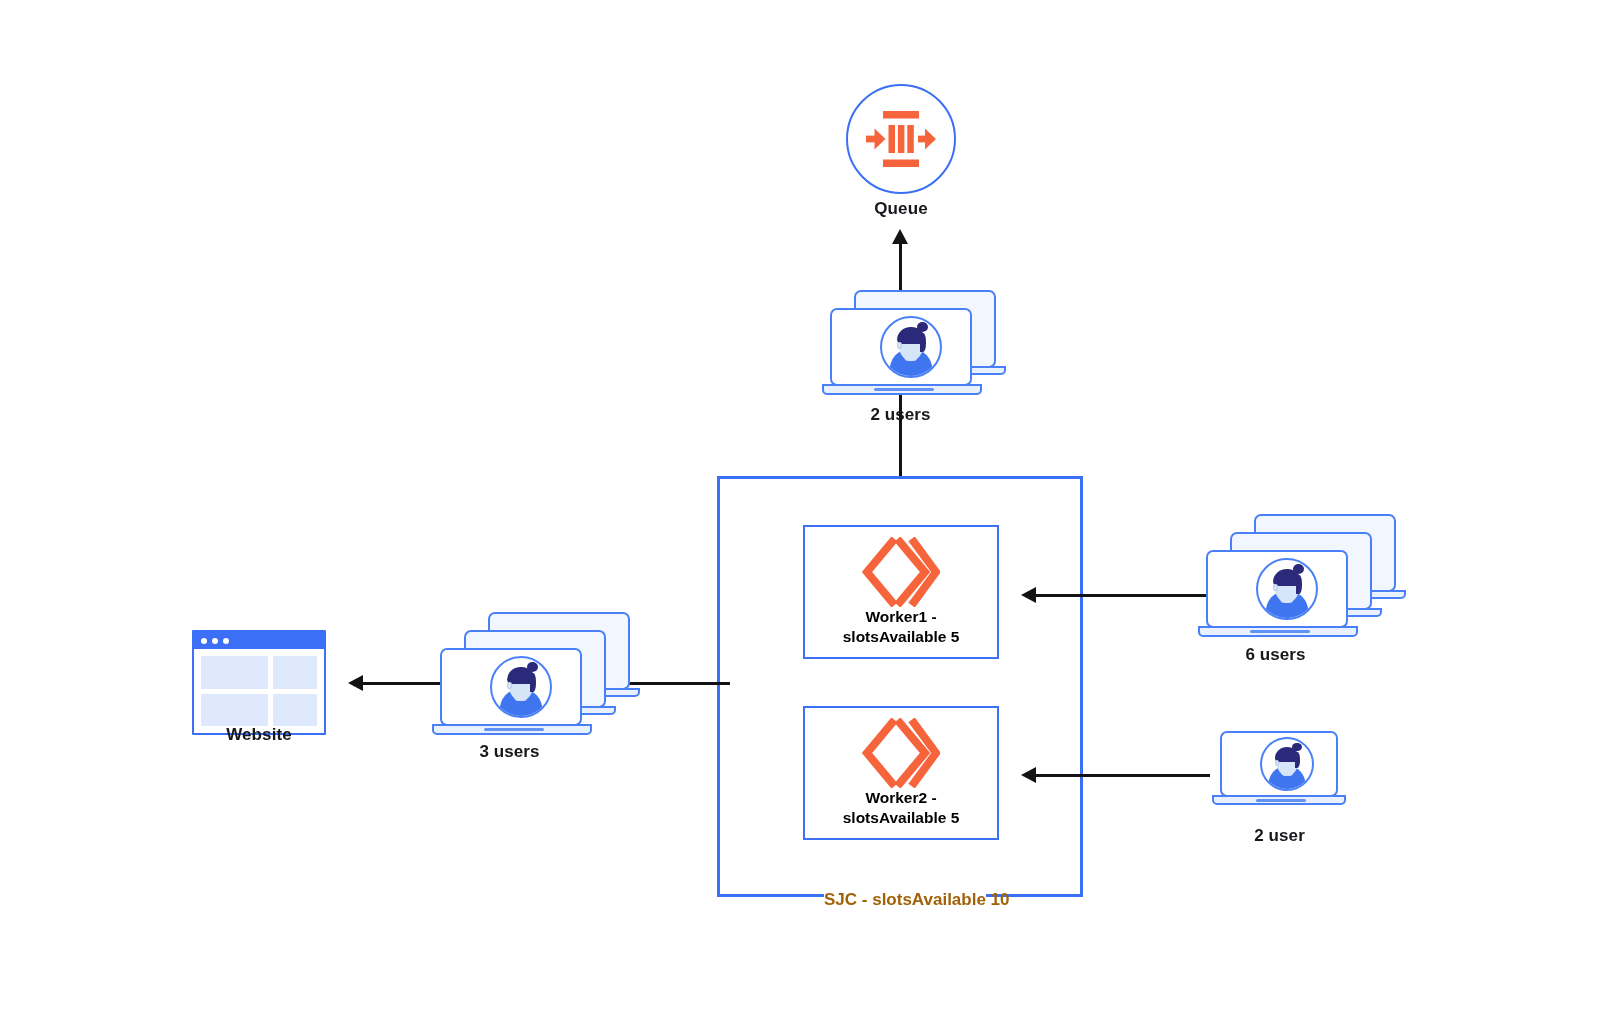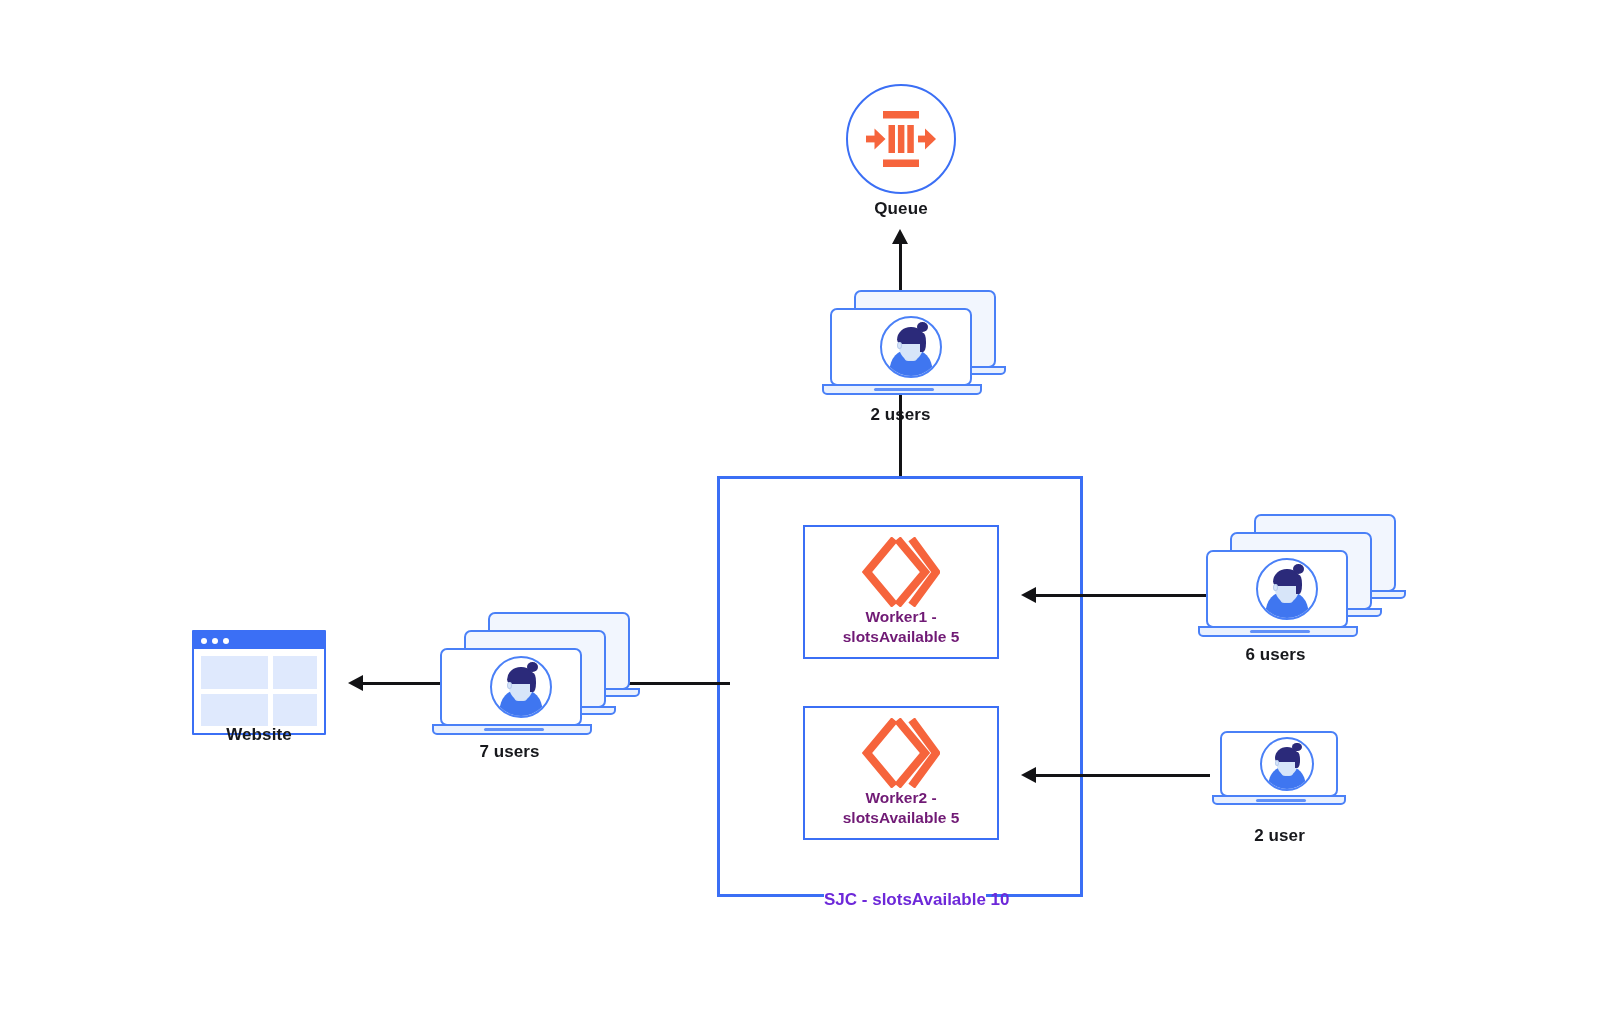--- a/index.html
+++ b/index.html
@@ -50,21 +50,21 @@
   #sjc-region .e-top   { left: 0; top: 0; width: 366px; height: 3px; }
   #sjc-region .e-left  { left: 0; top: 0; width: 3px; height: 421px; }
   #sjc-region .e-right { right: 0; top: 0; width: 3px; height: 421px; }
   #sjc-region .e-bot-l { left: 0; bottom: 0; width: 107px; height: 3px; }
   #sjc-region .e-bot-r { right: 0; bottom: 0; width: 97px; height: 3px; }
   #sjc-label {
     position: absolute;
     left: 107px; bottom: -13px;
     width: 162px;
     text-align: center;
-    font-size: 17px; font-weight: 700; color: #6d28d9;
+    font-size: 17px; font-weight: 700; color: #a16207;
     background: #fff;
     white-space: nowrap;
   }
 
   
   .worker-box {
     position: absolute;
     width: 196px; height: 134px;
     border: 2.5px solid #3b6ff5;
     box-sizing: border-box;
@@ -74,21 +74,21 @@
     align-items: center;
     justify-content: center;
   }
   #worker-1 { left: 803px; top: 525px; }
   #worker-2 { left: 803px; top: 706px; }
   .worker-label {
     margin-top: 0;
     text-align: center;
     font-size: 15.5px;
     font-weight: 700;
-    color: #701a75;
+    color: #000000;
     line-height: 1.28;
   }
 
   
   #website-node { left: 192px; top: 630px; width: 134px; height: 105px; }
   .browser {
     width: 134px; height: 105px;
     border: 2.5px solid #3b6ff5;
     box-sizing: border-box;
     background: #fff;
@@ -351,21 +351,21 @@
           <div class="av-bun"></div>
           <div class="av-sidehair"></div>
           <div class="av-ear"></div>
         </div>
       </div>
       <div class="lt-base" style="left:0px; top:112px; width:160px; height:11px;">
         <div class="lt-notch" style="left:50px; top:2px; width:60px; height:2.5px;"></div>
       </div>
     </div>
   </div>
-  <div class="caption" style="left:442px; top:742px; width:135px;">7 users</div>
+  <div class="caption" style="left:442px; top:742px; width:135px;">3 users</div>
 
   <div class="conn" style="left:1036px; top:594px; width:172px; height:3px;"></div>
   <div class="arrowhead ah-left" style="left:1021px; top:587px;"></div>
 
   <div class="laptop-stack" id="stack-7users" style="left:1198px; top:514px; width:200px; height:120px;">
     <div class="laptop">
       <div class="lt-screen inner-fill" style="left:56px; top:0px; width:142px; height:78px;"></div>
       <div class="lt-base" style="left:46px; top:76px; width:162px; height:9px;"></div>
     </div>
     <div class="laptop">

